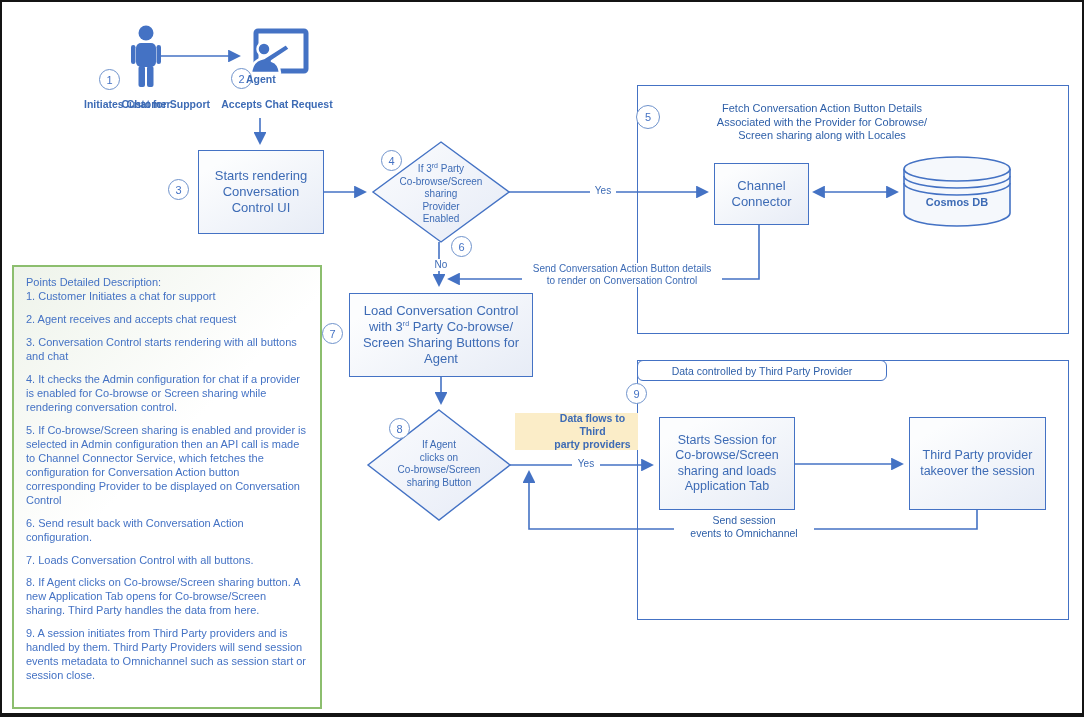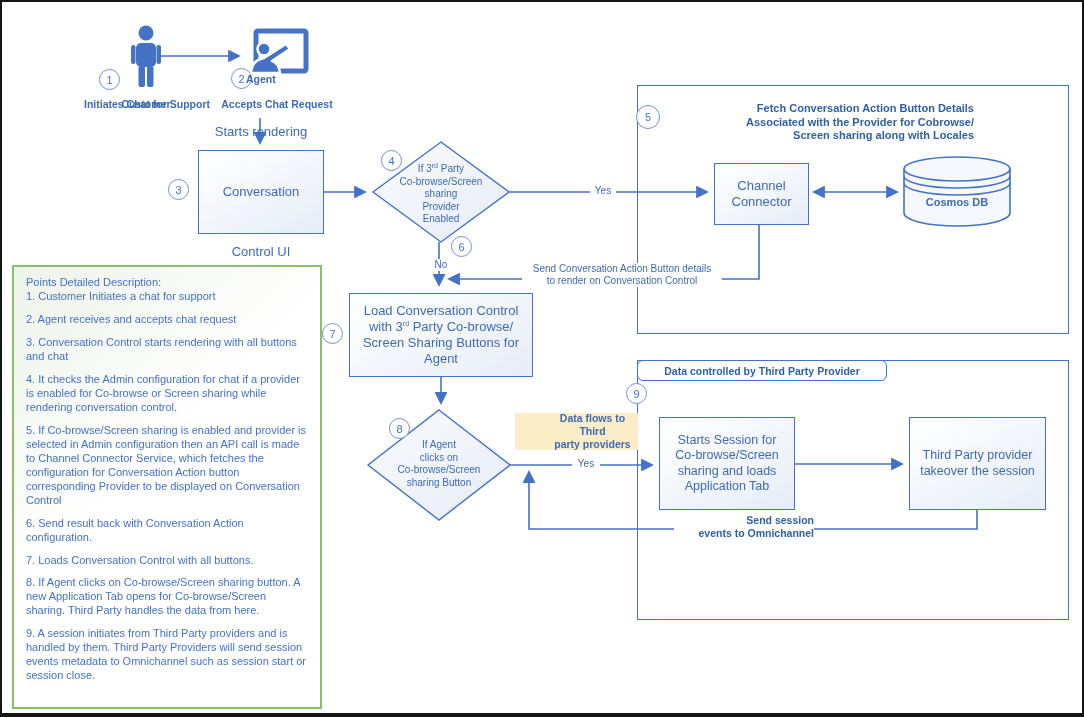--- a/index.html
+++ b/index.html
@@ -15,21 +15,21 @@
     color:#3D6BB5;display:flex;flex-direction:column;align-items:center;justify-content:center;
     text-align:center;line-height:1.24;box-sizing:border-box;z-index:3;
   }
   .container-box{position:absolute;border:1.4px solid #4472C4;background:transparent;box-sizing:border-box;z-index:1;}
   .circle{
     position:absolute;width:21px;height:21px;border:1.5px solid #6F93CC;border-radius:50%;
     color:#4472C4;font-size:11px;display:flex;align-items:center;justify-content:center;
     background:#fff;box-sizing:border-box;z-index:4;
   }
   .lbl{position:absolute;color:#3D6BB5;text-align:center;z-index:4;line-height:1.2;}
-  .bold{font-weight:bold;color:#2E5FA8;text-align:right;}
+  .bold{font-weight:normal;color:#2E5FA8;}
   .whitebg{background:#fff;}
   .dtext{position:absolute;color:#3D6BB5;font-size:10px;line-height:12.5px;text-align:center;z-index:3;}
   .note-yellow{
     position:absolute;background:#FBEDC8;color:#3D6BB5;font-size:10.5px;font-weight:600;
     display:flex;flex-direction:column;align-items:center;justify-content:center;text-align:center;
     line-height:1.25;z-index:3;
   }
   .panel{
     position:absolute;left:10px;top:263px;width:310px;height:444px;box-sizing:border-box;
     border:2px solid #8CBE6E;background:linear-gradient(135deg,#eef3ea 0%,#ffffff 45%);
@@ -94,21 +94,21 @@
       <path d="M249,71 Q250,58 262,56 L284,42 L288,47 L270,59 Q277,61 278,71 Z" fill="#4472C4" stroke="#ffffff" stroke-width="2.5" stroke-linejoin="round"></path>
     </g>
   </svg>
 
   <div class="container-box" style="left:635px;top:83px;width:432px;height:249px;"></div>
   <div class="container-box" style="left:635px;top:358px;width:432px;height:260px;"></div>
   <div class="container-box" style="left:635px;top:358px;width:250px;height:21px;background:#fff;z-index:2;display:flex;align-items:center;justify-content:center;border-radius:6px;">
     <span class="bold" style="font-size:10.5px;">Data controlled by Third Party Provider</span>
   </div>
 
-  <div class="node" style="left:196px;top:148px;width:126px;height:84px;font-size:13px;gap:44px;">
+  <div class="node" style="left:196px;top:148px;width:126px;height:84px;font-size:13px;">
     <div>Starts rendering</div>
     <div>Conversation</div>
     <div>Control UI</div>
   </div>
 
   <div class="node" style="left:347px;top:291px;width:184px;height:84px;font-size:13px;">
     <div>Load Conversation Control</div>
     <div><span>with 3</span><sup>rd</sup><span> Party Co-browse/</span></div>
     <div>Screen Sharing Buttons for</div>
     <div>Agent</div>

